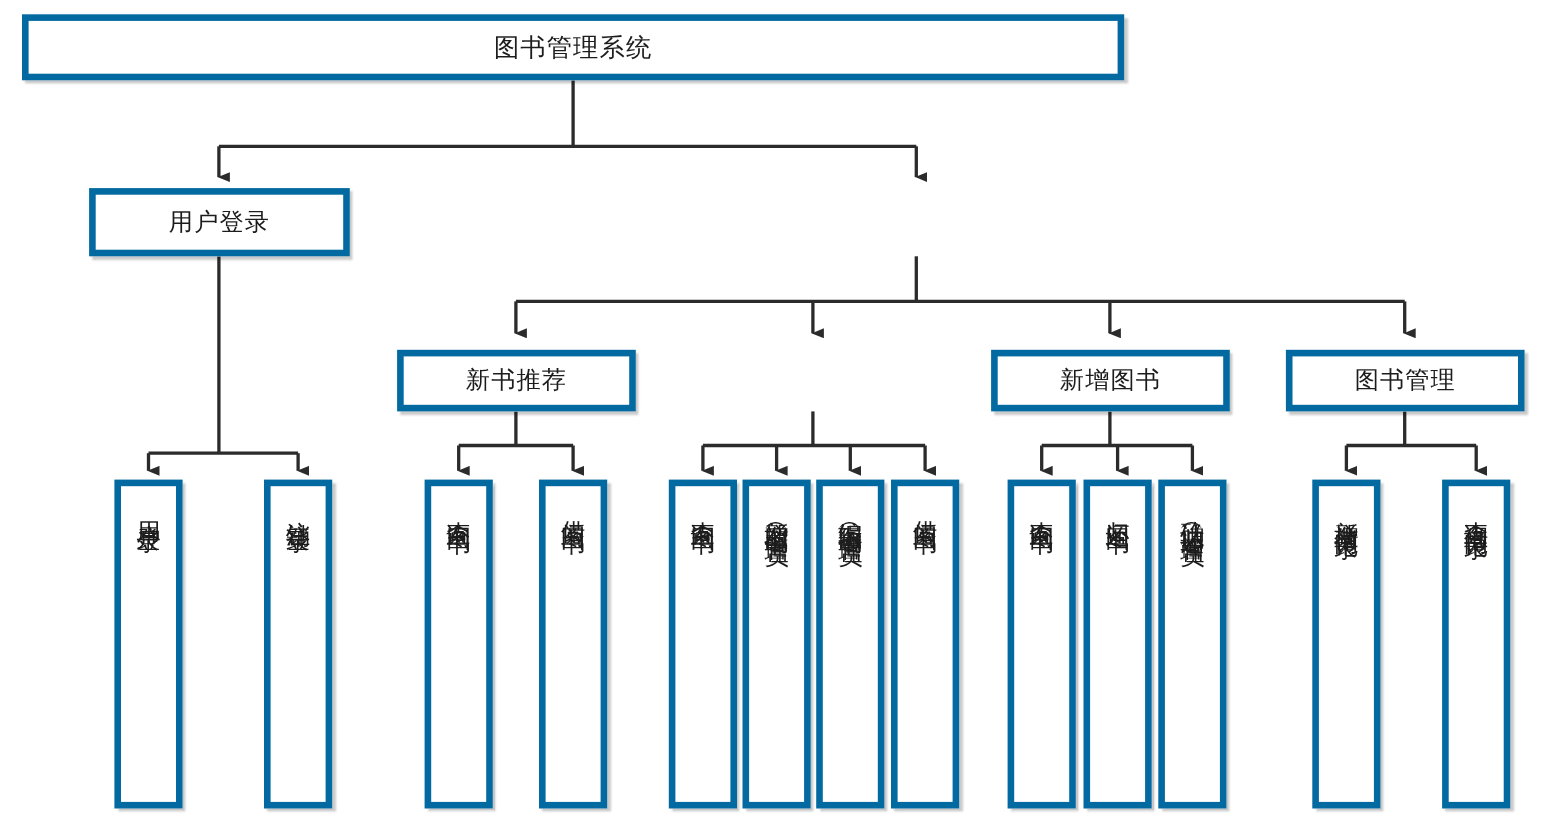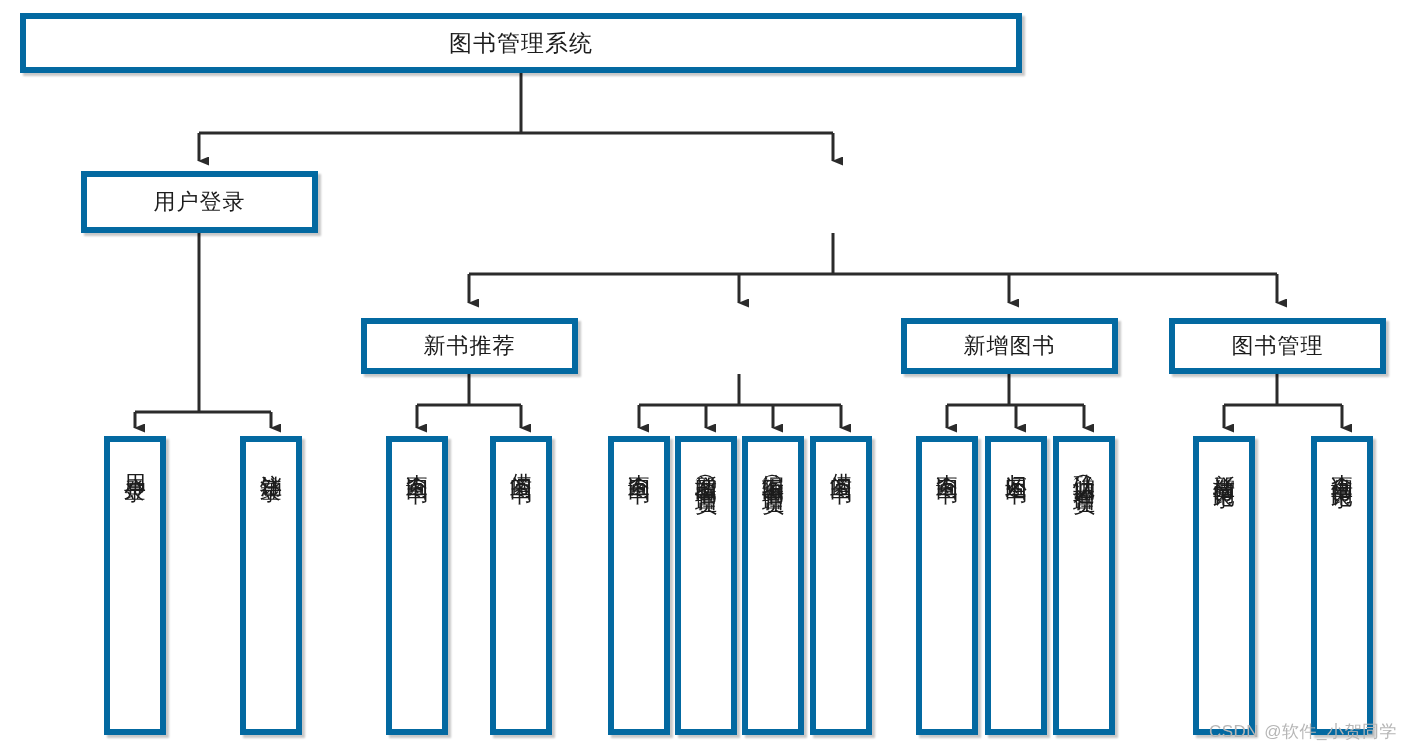--- a/index.html
+++ b/index.html
@@ -184,15 +184,14 @@
     <span class="node-label">确认归还（管理员）</span>
   </div>
 
   <div class="node vertical" style="left:1193px; top:436px; width:62px; height:299px;">
     <span class="node-label">新增借阅记录</span>
   </div>
   <div class="node vertical" style="left:1311px; top:436px; width:62px; height:299px;">
     <span class="node-label">查询借阅记录</span>
   </div>
 
-  <div id="watermark">CSDN @软件_小贺同学</div>
 
 </div>
 
 </body></html>

